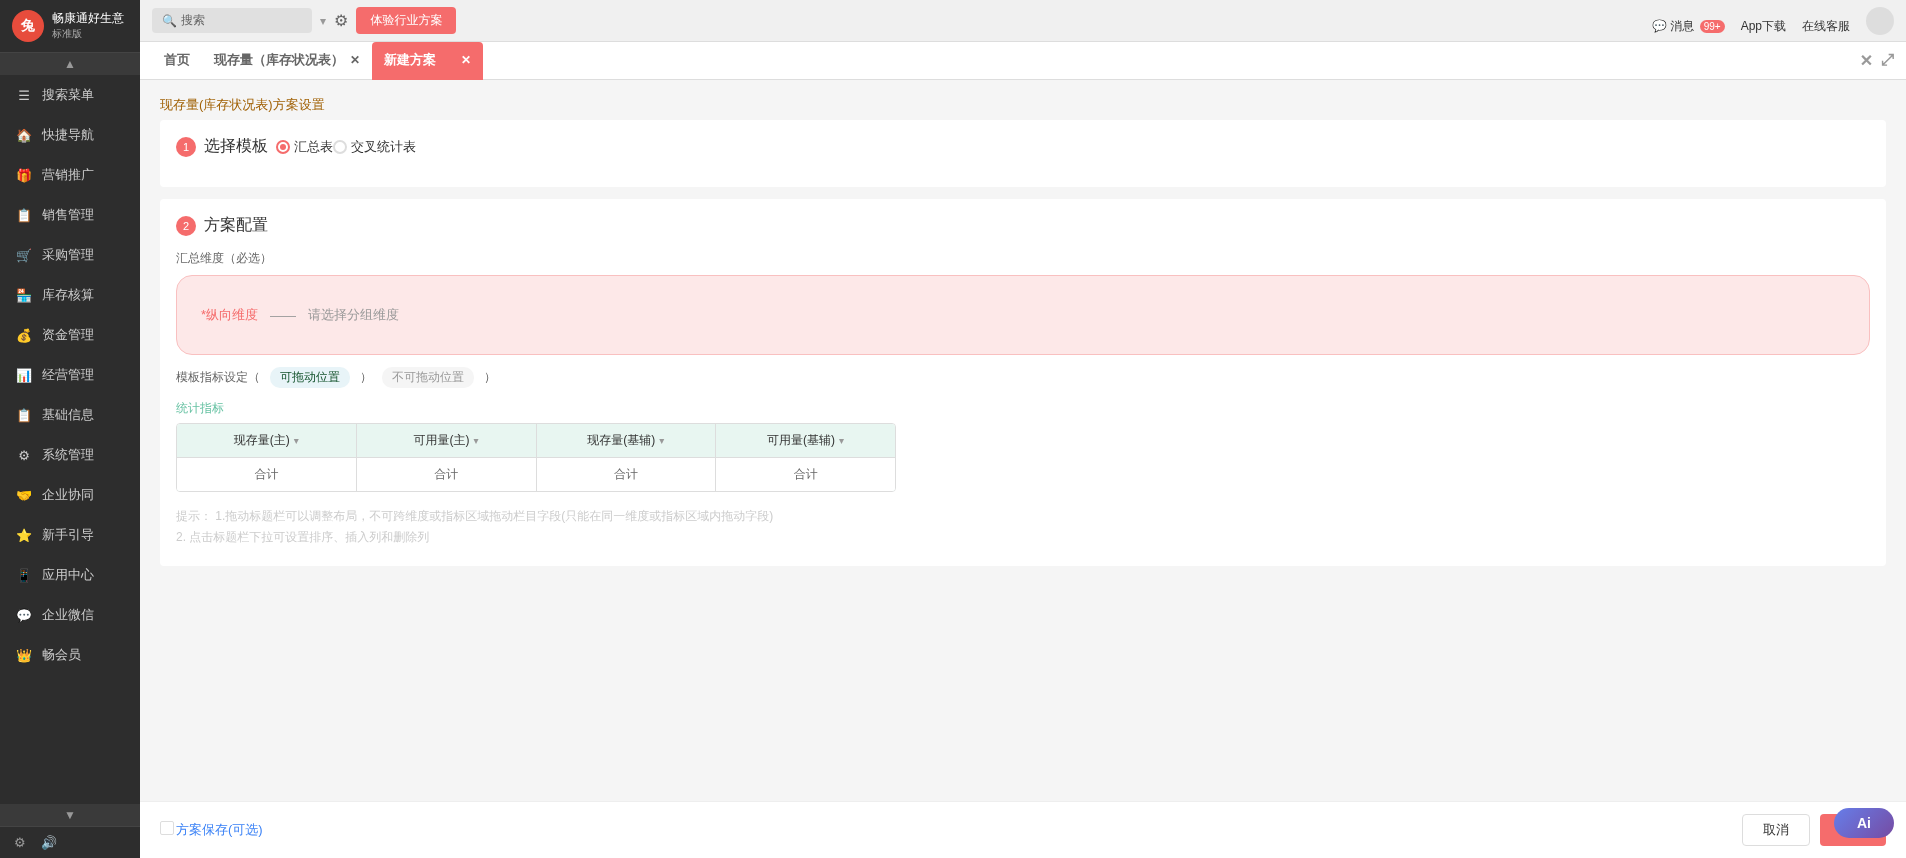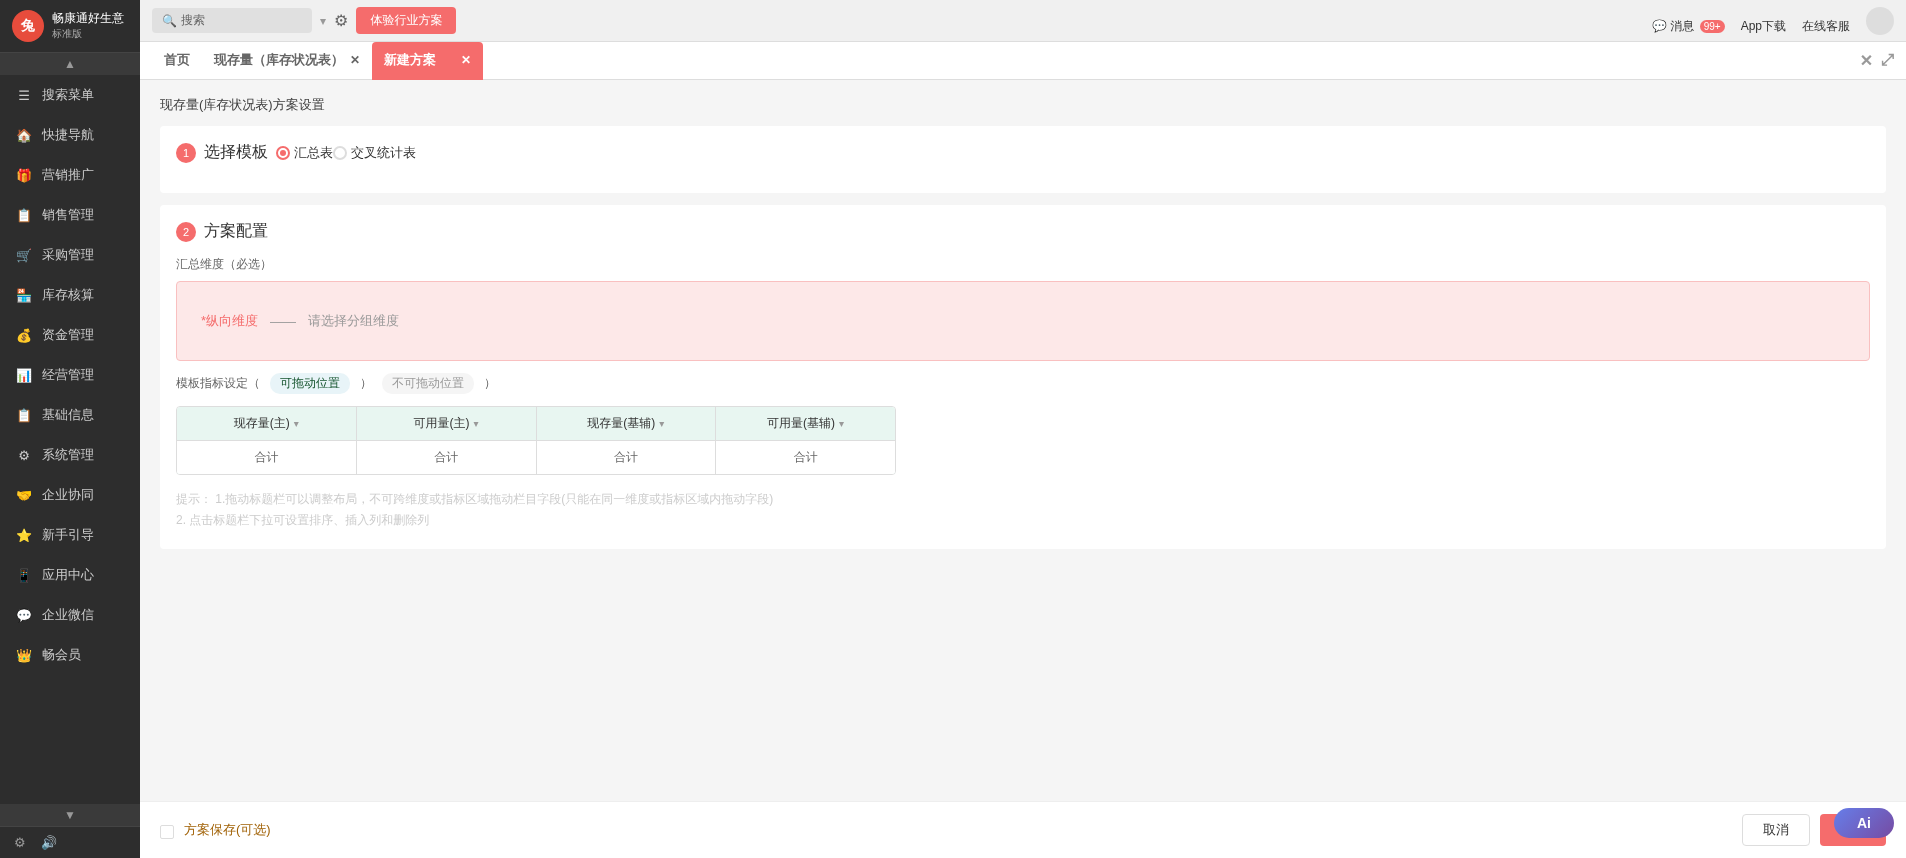--- a/index.html
+++ b/index.html
@@ -163,21 +163,21 @@
 
     
     .page-content {
       flex: 1;
       background: #f5f5f5;
       overflow-y: auto;
       padding: 16px 20px;
       position: relative;
     }
 
-    .page-title { font-size: 13px; color: #404040; margin-bottom: 12px; }
+    .page-title { font-size: 13px; color: #a16207; margin-bottom: 6px; }
 
     .section {
       background: #fff;
       border-radius: 4px;
       padding: 16px;
       margin-bottom: 12px;
     }
 
     .section-header {
       display: flex;
@@ -213,21 +213,21 @@
       width: 6px; height: 6px;
       border-radius: 50%;
       background: #f56c6c;
     }
 
     .field-label { font-size: 12px; color: #666; margin-bottom: 8px; }
 
     .dimension-area {
       background: #fde8e8;
       border: 1px solid #f9c0c0;
-      border-radius: 4px;
+      border-radius: 16px;
       padding: 20px 24px;
       min-height: 80px;
       display: flex;
       align-items: center;
       gap: 12px;
       margin-bottom: 12px;
     }
     .dimension-label { color: #f56c6c; font-size: 13px; font-weight: 500; }
     .dimension-dash { color: #999; }
     .dimension-placeholder { color: #999; font-size: 13px; }
@@ -305,21 +305,21 @@
 
     
     .bottom-bar {
       background: #fff;
       border-top: 1px solid #eee;
       padding: 12px 20px;
       display: flex;
       align-items: center;
       justify-content: space-between;
     }
-    .checkbox-item { display: flex; align-items: flex-end; gap: 10px; font-size: 13px; color: #a16207; cursor: pointer; }
+    .checkbox-item { display: flex; align-items: flex-start; gap: 2px; font-size: 13px; color: #3b82f6; cursor: pointer; }
     .checkbox-box {
       width: 14px; height: 14px;
       border: 1px solid #ddd;
       border-radius: 2px;
       background: #fff;
     }
     .bottom-actions { display: flex; gap: 10px; margin-left: auto; }
     .btn-cancel {
       padding: 6px 20px;
       border: 1px solid #ddd;
@@ -514,20 +514,21 @@
       </div>
 
       <div class="indicator-setting">
         <span>模板指标设定（</span>
         <span class="indicator-chip">可拖动位置</span>
         <span>）</span>
         <span class="indicator-chip2">不可拖动位置</span>
         <span>）</span>
       </div>
 
+      <div class="stats-label">统计指标</div>
 
       <div class="stats-table">
         <div class="stats-header">
           <div class="stats-col">
             <div class="stats-col-header">
               <span>现存量(主)</span>
               <span class="chevron-down">▾</span>
             </div>
             <div class="stats-col-cell">合计</div>
           </div>

